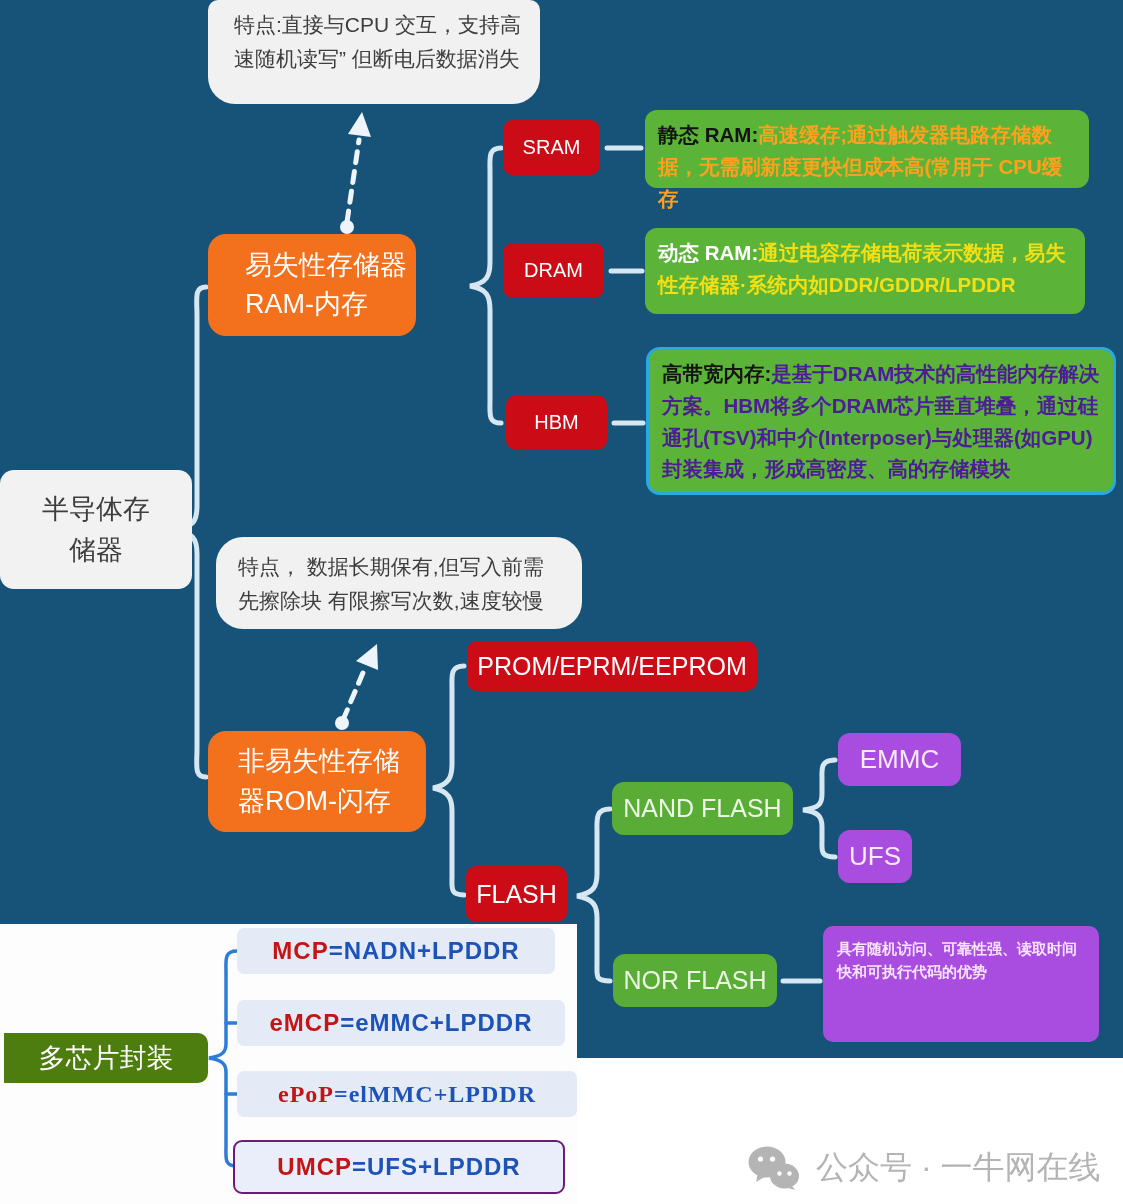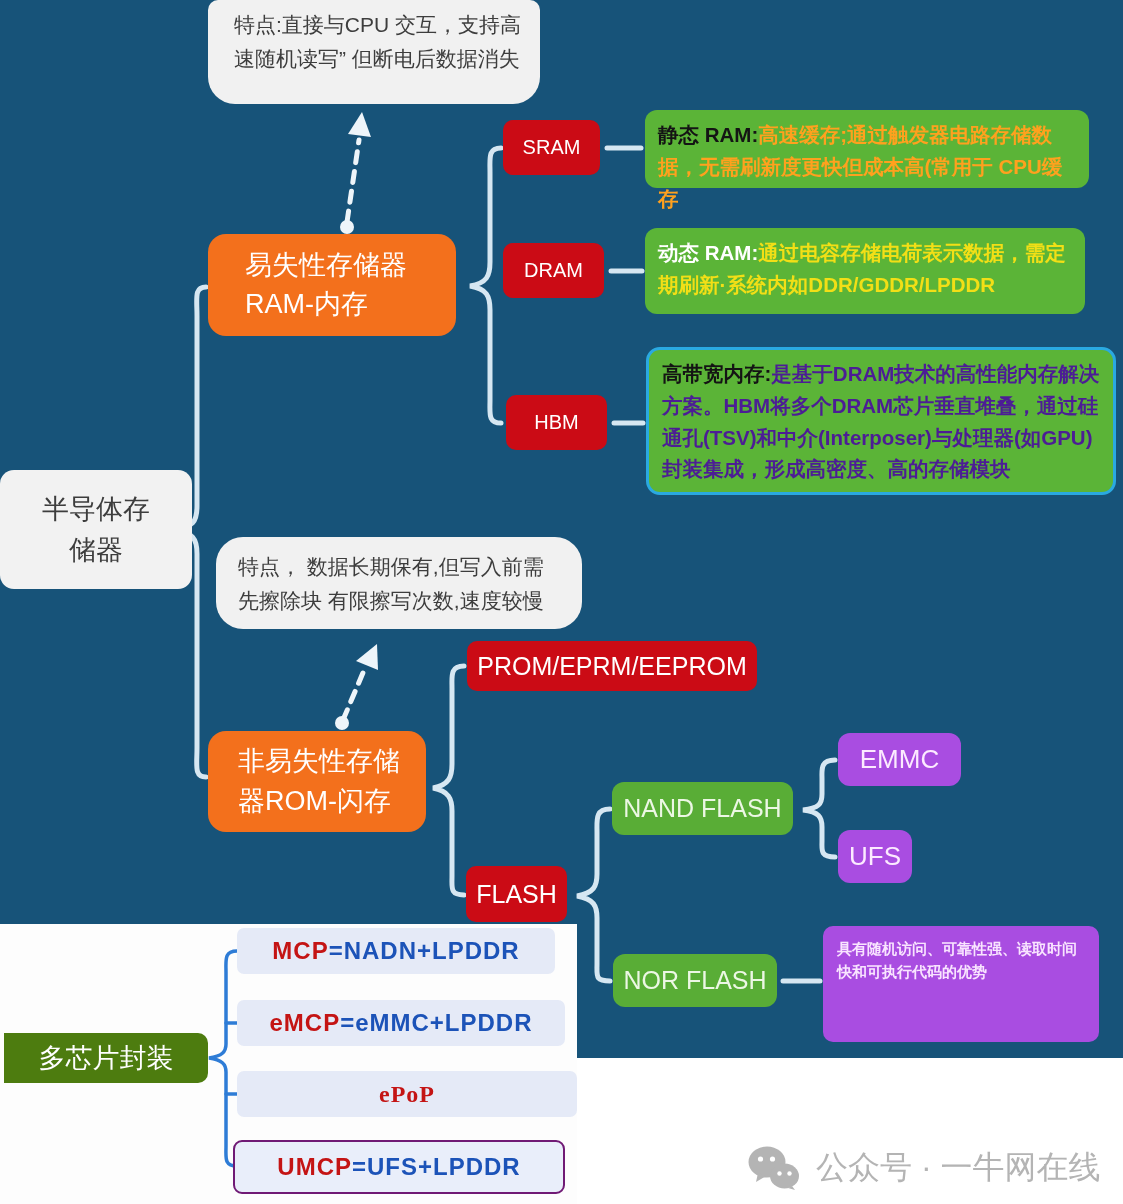--- a/index.html
+++ b/index.html
@@ -22,21 +22,21 @@
 
   .root-box{
     left:0;top:470px;width:192px;height:119px;background:#f2f2f2;
     border-radius:14px;color:#3d3d3d;font-size:27px;line-height:1.5;
     display:flex;flex-direction:column;align-items:center;justify-content:center;
   }
   .orange-node{
     background:#f3701c;border-radius:18px;color:#ffffff;font-size:27px;line-height:1.45;
     display:flex;flex-direction:column;justify-content:center;
   }
-  #node-volatile{left:208px;top:234px;width:248px;height:102px;padding-left:37px;}
+  #node-volatile{left:208px;top:234px;width:208px;height:102px;padding-left:37px;}
   #node-nonvolatile{left:208px;top:731px;width:218px;height:101px;padding-left:30px;}
 
   .red-node{
     background:#cb0b15;border-radius:10px;color:#ffffff;font-size:20px;
     display:flex;align-items:center;justify-content:center;white-space:nowrap;
   }
   #node-sram{left:503px;top:120px;width:97px;height:55px;}
   #node-dram{left:503px;top:243px;width:101px;height:55px;}
   #node-hbm{left:506px;top:395px;width:101px;height:55px;}
   #node-prom{left:467px;top:641px;width:290px;height:50px;font-size:25px;}
@@ -160,21 +160,21 @@
   <span>DRAM</span>
 </div>
 <div id="node-hbm" class="abs red-node">
   <span>HBM</span>
 </div>
 
 <div id="desc-sram" class="abs green-desc">
   <span class="lbl-dark">静态 RAM:</span><span class="txt-sram">高速缓存;通过触发器电路存储数据，无需刷新度更快但成本高(常用于 CPU缓存</span>
 </div>
 <div id="desc-dram" class="abs green-desc">
-  <span class="lbl-light">动态 RAM:</span><span class="txt-dram">通过电容存储电荷表示数据，需定期刷新·系统内如DDR/GDDR/LPDDR</span>
+  <span class="lbl-light">动态 RAM:</span><span class="txt-dram">通过电容存储电荷表示数据，易失性存储器·系统内如DDR/GDDR/LPDDR</span>
 </div>
 <div id="desc-hbm" class="abs green-desc">
   <span class="lbl-dark">高带宽内存:</span><span class="txt-hbm">是基于DRAM技术的高性能内存解决方案。HBM将多个DRAM芯片垂直堆叠，通过硅通孔(TSV)和中介(Interposer)与处理器(如GPU)封装集成，形成高密度、高的存储模块</span>
 </div>
 
 <div id="node-nonvolatile" class="abs orange-node">
   <span>非易失性存储</span>
   <span>器ROM-闪存</span>
 </div>
 
@@ -206,20 +206,21 @@
 <div id="row-mcp" class="abs mcp-row">
   <span class="mcp-red">MCP</span>
     <span class="mcp-blue">=NADN+LPDDR</span>
 </div>
 <div id="row-emcp" class="abs mcp-row">
   <span class="mcp-red">eMCP</span>
     <span class="mcp-blue">=eMMC+LPDDR</span>
 </div>
 <div id="row-epop" class="abs mcp-row">
   <span class="mcp-red">ePoP</span>
+    <span class="mcp-blue">=elMMC+LPDDR</span>
 </div>
 <div id="row-umcp" class="abs mcp-row">
   <span class="mcp-red">UMCP</span>
     <span class="mcp-blue">=UFS+LPDDR</span>
 </div>
 
 <div id="watermark" class="abs">
   <svg width="52" height="44" viewBox="0 0 52 44">
     <ellipse cx="19" cy="16" rx="18.5" ry="15.5" fill="#b4b4b4"></ellipse>
     <polygon points="10,27 8,36 18,30" fill="#b4b4b4"></polygon>

